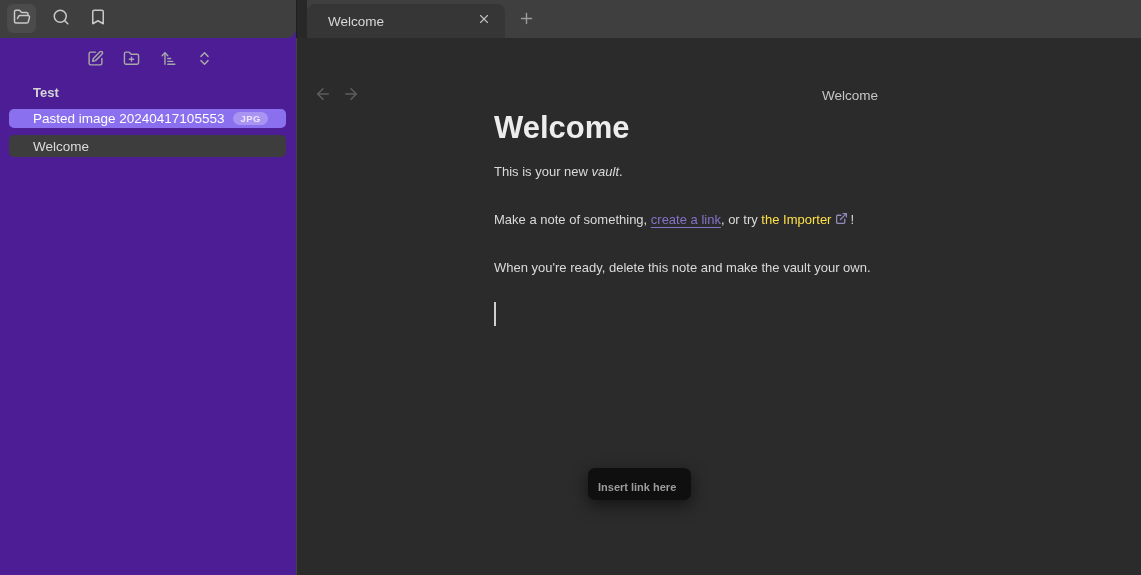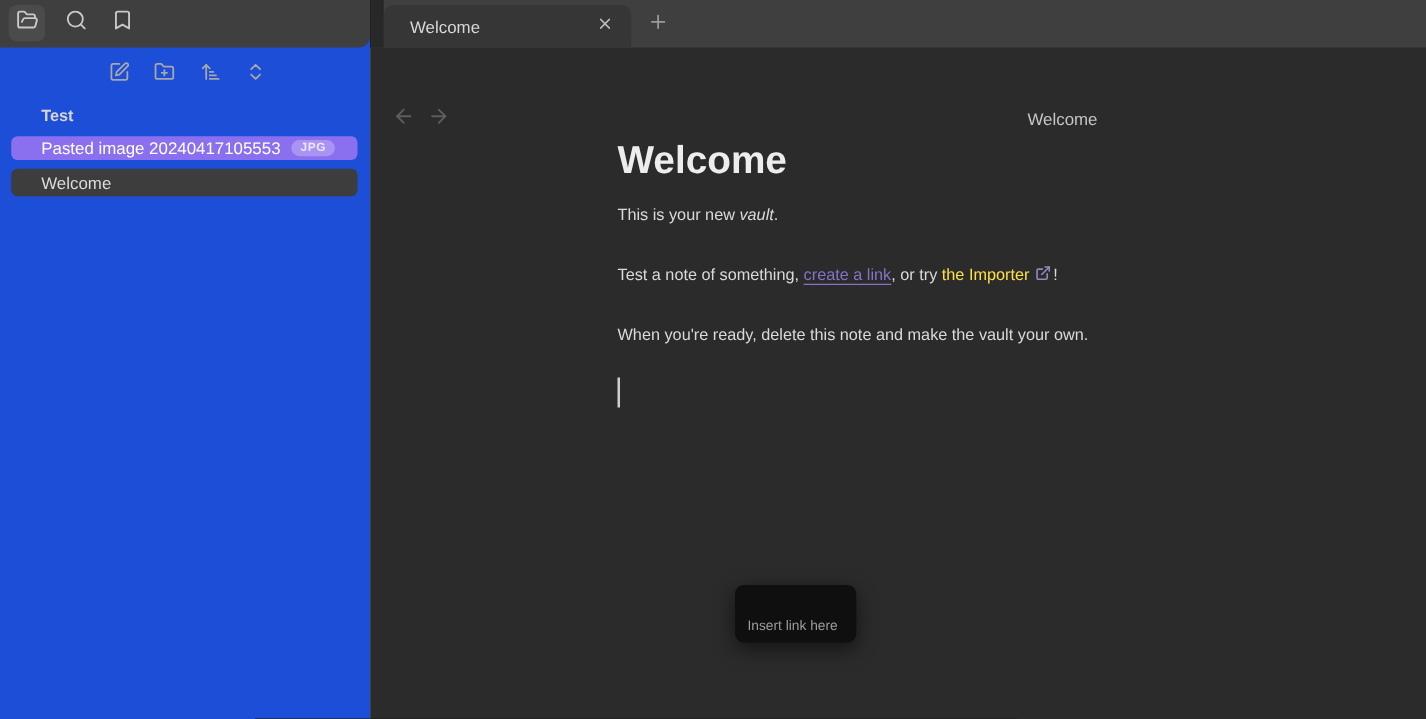--- a/index.html
+++ b/index.html
@@ -1,21 +1,21 @@
 <!DOCTYPE html>
 <html><head>
 <meta charset="utf-8">
 <style>
   * { margin:0; padding:0; box-sizing:border-box; }
   html,body { background:#1e1e1e; }
   body { font-family:"Liberation Sans", sans-serif; }
   .app { position:relative; width:1141px; height:575px; background:#1e1e1e; overflow:hidden; color:#dadada; }
 
   
-  .sidebar { position:absolute; left:0; top:0; width:296px; height:575px; background:#1d4ed8; }
+  .sidebar { position:absolute; left:0; top:0; width:296px; height:575px; background:#4c1d95; }
   .sidebar-header { position:absolute; left:0; top:0; width:296px; height:38px; background:#3f3f3f; border-bottom-right-radius:9px; }
   .ribbon-btn { position:absolute; top:4px; width:29px; height:29px; display:flex; align-items:center; justify-content:center; border-radius:6px; color:#c9c9c9; cursor:pointer; }
   .ribbon-btn.active { background:#4b4b4b; }
   .ribbon-btn svg { width:18px; height:18px; }
 
   .nav-toolbar { position:absolute; left:82px; top:47px; width:136px; height:26px; display:flex; justify-content:space-between; }
   .tool-btn { width:26px; height:26px; display:flex; align-items:center; justify-content:center; color:#a8a8a8; border-radius:5px; cursor:pointer; }
   .tool-btn svg { width:17px; height:17px; }
 
   .vault-title { position:absolute; left:33px; top:85px; font-size:13px; font-weight:700; color:#d5d5d5; }
@@ -54,21 +54,21 @@
   .ext-icon { display:inline-block; width:13px; height:13px; margin:0 2px 0 4px; color:#9488bd; vertical-align:-1px; }
   .ext-icon svg { width:13px; height:13px; }
   .caret { position:absolute; left:197px; top:302px; width:1.5px; height:24px; background:#cfcfcf; }
 
   
   .drag-tooltip { position:absolute; left:291px; top:468px; background:#0f0f0f; border-radius:7px; padding:7px 15px 7px 10px; box-shadow:0 5px 16px rgba(0,0,0,.55); }
   .dt-line1 { display:flex; align-items:center; gap:6px; }
   .dt-icon { width:15px; height:15px; color:#d8d8d8; flex:0 0 auto; display:flex; }
   .dt-icon svg { width:15px; height:15px; }
   .dt-title { font-size:13px; font-weight:700; color:#f2f2f2; white-space:nowrap; }
-  .dt-hint { margin-top:20px; font-size:11px; font-weight:400; color:#9c9c9c; }
+  .dt-hint { margin-top:6px; font-size:11px; font-weight:700; color:#9c9c9c; }
 </style>
 </head>
 <body>
 
 <div class="app">
 
   <div class="sidebar">
     <div class="sidebar-header">
       <div class="ribbon-btn active" style="left:7px">
         <span><svg viewBox="0 0 24 24" fill="none" stroke="currentColor" stroke-width="2" stroke-linecap="round" stroke-linejoin="round">
@@ -165,21 +165,21 @@
               <path d="m12 5 7 7-7 7"></path>
             </svg></span>
       </div>
       <span class="view-title">Welcome</span>
     </div>
 
     <h1 class="note-title">Welcome</h1>
 
     <p class="para p1"><span>This is your new </span><em>vault</em><span>.</span></p>
 
-    <p class="para p2"><span>Test a note of something, </span><a class="internal-link">create a link</a><span>, or try </span><a class="external-link">the Importer</a><span class="ext-icon"><svg viewBox="0 0 24 24" fill="none" stroke="currentColor" stroke-width="2.4" stroke-linecap="round" stroke-linejoin="round">
+    <p class="para p2"><span>Make a note of something, </span><a class="internal-link">create a link</a><span>, or try </span><a class="external-link">the Importer</a><span class="ext-icon"><svg viewBox="0 0 24 24" fill="none" stroke="currentColor" stroke-width="2.4" stroke-linecap="round" stroke-linejoin="round">
             <path d="M15 3h6v6"></path>
             <path d="M10 14 21 3"></path>
             <path d="M18 13v6a2 2 0 0 1-2 2H5a2 2 0 0 1-2-2V8a2 2 0 0 1 2-2h6"></path>
           </svg></span><span>!</span></p>
 
     <p class="para p3">When you're ready, delete this note and make the vault your own.</p>
 
     <div class="caret"></div>
 
     <div class="drag-tooltip">

